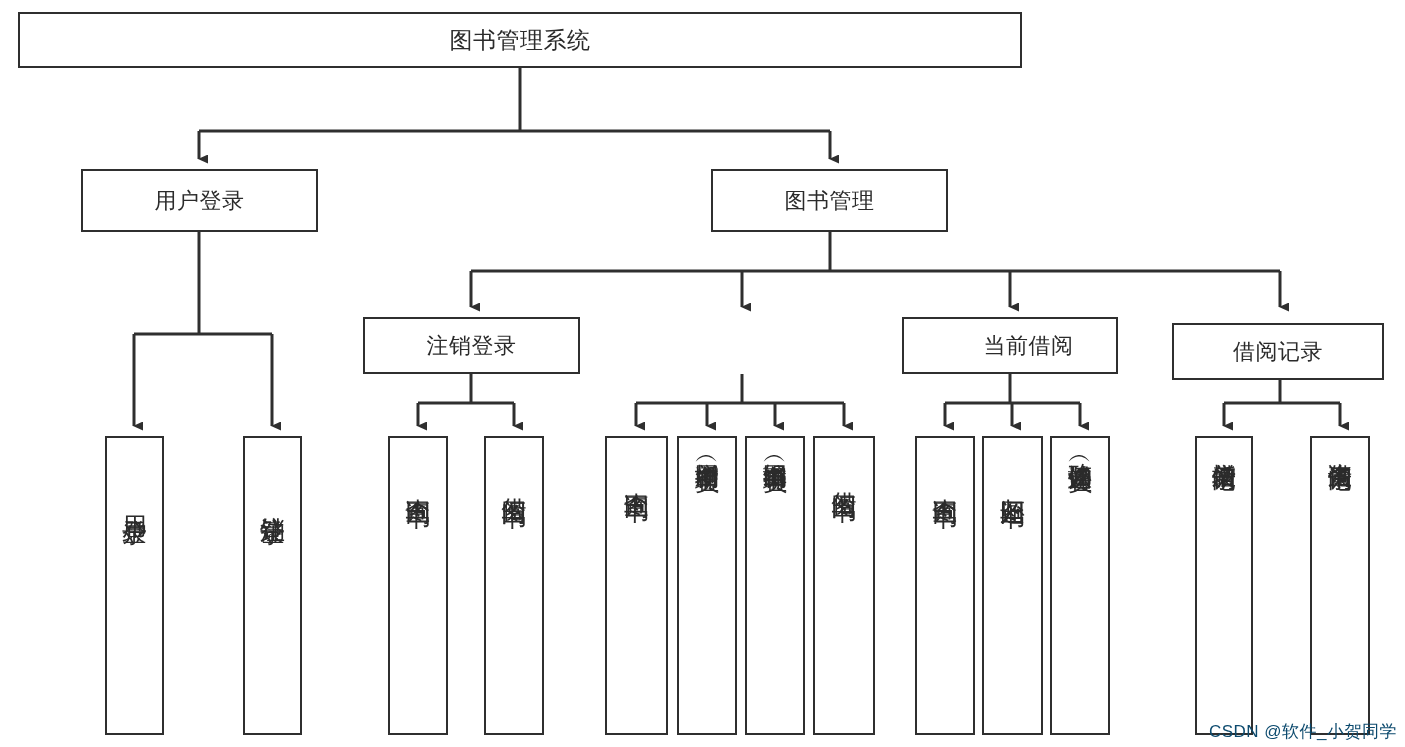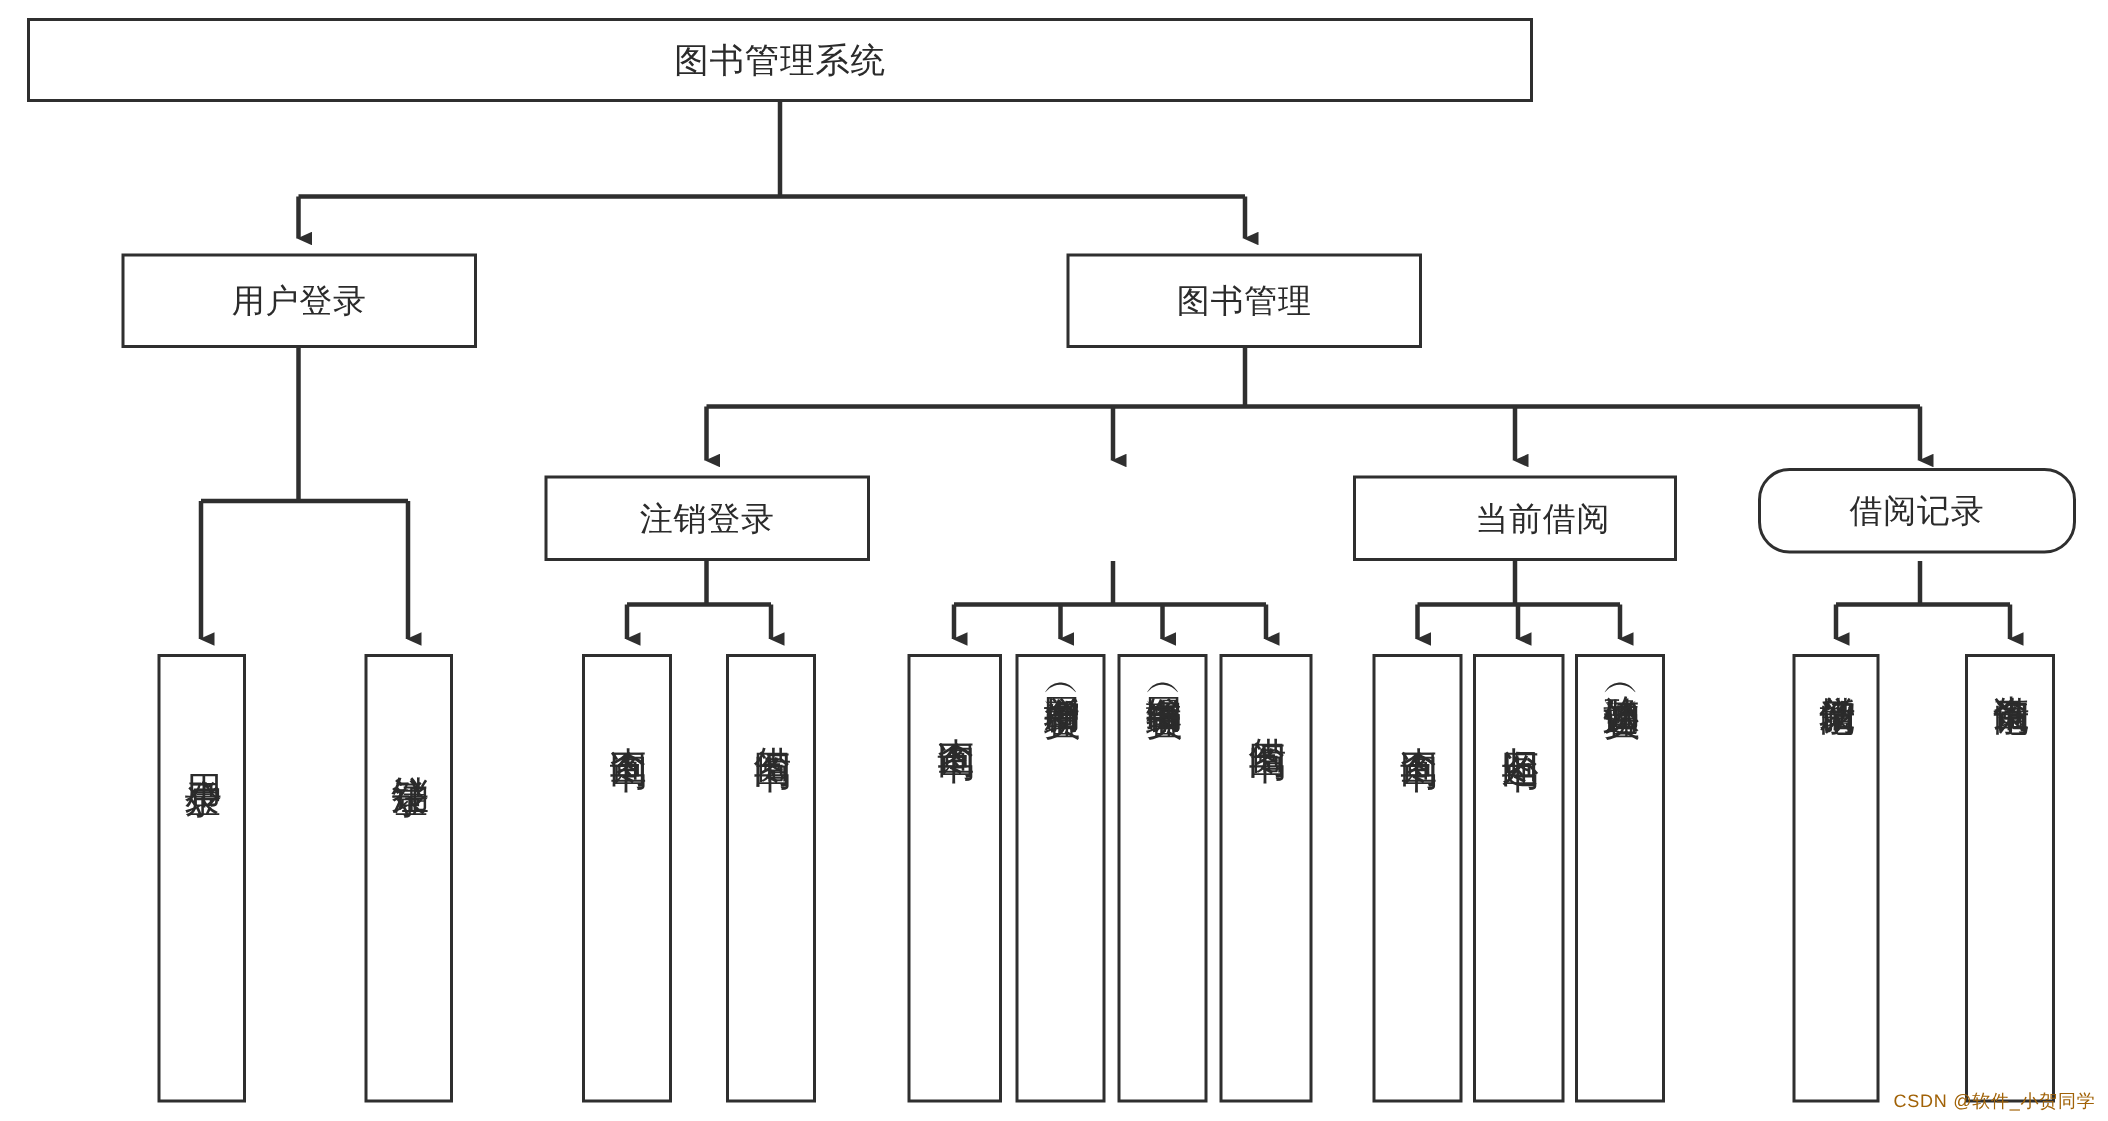--- a/index.html
+++ b/index.html
@@ -70,22 +70,22 @@
   .node.vert.mid2 .label {
     margin-top: 34px;
   }
   .node.vert.mid3 .label {
     margin-top: 28px;
   }
   .watermark {
     position: absolute;
     right: 8px;
     bottom: 4px;
-    font-size: 12px;
-    color: #a16207;
+    font-size: 17px;
+    color: #0c4a6e;
     white-space: nowrap;
     letter-spacing: 0.5px;
   }
 </style>
 </head>
 <body>
 
 <div id="canvas">
 
   <svg class="connectors" viewBox="0 0 1405 747" xmlns="http://www.w3.org/2000/svg">
@@ -151,21 +151,21 @@
   <div class="node horiz" style="left:711px; top:169px; width:237px; height:63px;">
     <span class="label">图书管理</span>
   </div>
 
   <div class="node horiz" style="left:363px; top:317px; width:217px; height:57px;">
     <span class="label">注销登录</span>
   </div>
   <div class="node horiz" style="left:902px; top:317px; width:216px; height:57px;padding-left:37px;">
     <span class="label">当前借阅</span>
   </div>
-  <div class="node horiz" style="left:1172px; top:312px; width:212px; height:57px;border-radius:21px;">
+  <div class="node horiz" style="left:1172px; top:323px; width:212px; height:57px;">
     <span class="label">借阅记录</span>
   </div>
 
   <div class="node vert mid" style="left:105px; top:436px; width:59px; height:299px;">
     <span class="label">用户登录</span>
   </div>
   <div class="node vert mid" style="left:243px; top:436px; width:59px; height:299px;">
     <span class="label">注销登录</span>
   </div>
   <div class="node vert mid2" style="left:388px; top:436px; width:60px; height:299px;">

